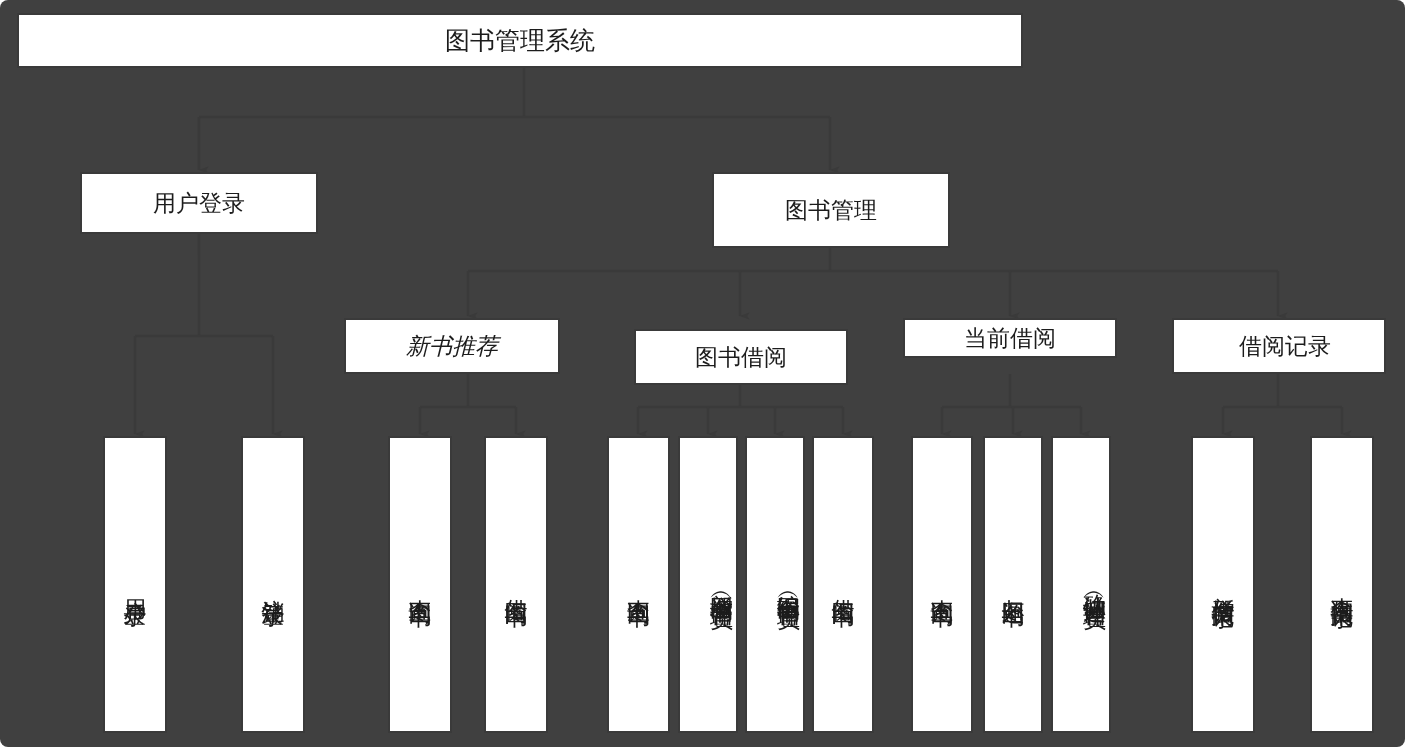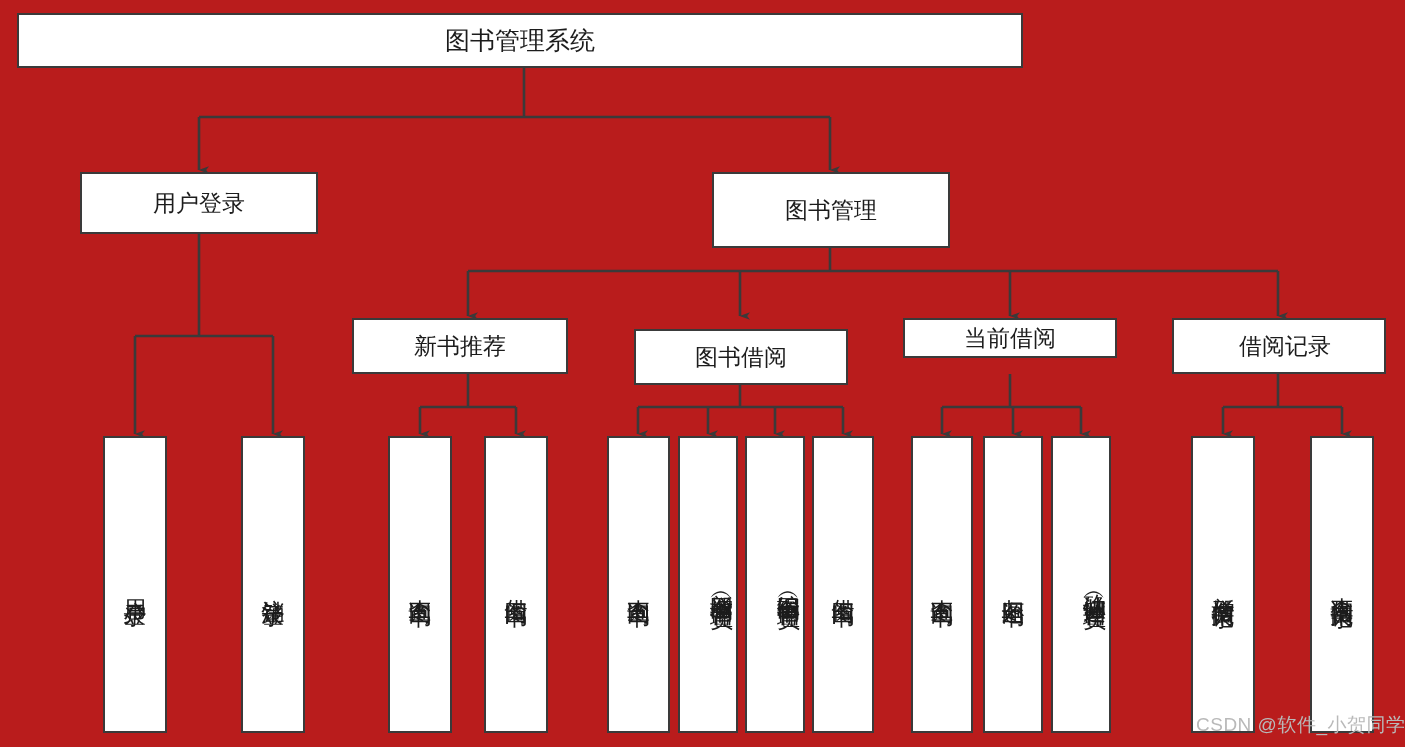--- a/index.html
+++ b/index.html
@@ -7,22 +7,23 @@
     padding: 0;
     background: #ffffff;
   }
   body {
     font-family: "Liberation Sans", "DejaVu Sans", sans-serif;
   }
   #stage {
     position: relative;
     width: 1405px;
     height: 747px;
-    background: #b91c1c;
+    background: #404040;
     overflow: hidden;
+    border-radius: 8px;
   }
   #wires {
     position: absolute;
     left: 0;
     top: 0;
     width: 1405px;
     height: 747px;
     pointer-events: none;
   }
   .node {
@@ -114,33 +115,32 @@
       <path d="M1223,407 L1223,434" marker-end="url(#arrowhead)"></path>
       <path d="M1342,407 L1342,434" marker-end="url(#arrowhead)"></path>
     </g>
   </svg>
 
   <div class="node root" style="left: 17px; top: 13px; width: 1006px; height: 55px;">图书管理系统</div>
 
   <div class="node lvl2" style="left: 80px; top: 172px; width: 238px; height: 62px;">用户登录</div>
   <div class="node lvl2" style="left: 712px; top: 172px; width: 238px; height: 76px;">图书管理</div>
 
-  <div class="node lvl3" style="left: 352px; top: 318px; width: 216px; height: 56px;">新书推荐</div>
+  <div class="node lvl3" style="left: 344px; top: 318px; width: 216px; height: 56px; font-style: italic;">新书推荐</div>
   <div class="node lvl3" style="left: 634px; top: 318px; width: 214px; height: 56px; margin-top: 11px;">图书借阅</div>
   <div class="node lvl3" style="left: 903px; top: 318px; width: 214px; height: 40px;">当前借阅</div>
   <div class="node lvl3" style="left: 1172px; top: 318px; width: 214px; height: 56px; padding-left: 12px;">借阅记录</div>
 
   <div class="node leaf" style="left: 103px; top: 436px; width: 64px; height: 297px;">用户登录</div>
   <div class="node leaf" style="left: 241px; top: 436px; width: 64px; height: 297px;">注销登录</div>
   <div class="node leaf" style="left: 388px; top: 436px; width: 64px; height: 297px;">查询图书</div>
   <div class="node leaf" style="left: 484px; top: 436px; width: 64px; height: 297px;">借阅图书</div>
   <div class="node leaf" style="left: 607px; top: 436px; width: 63px; height: 297px;">查询图书</div>
   <div class="node leaf top-aligned" style="left: 678px; top: 436px; width: 60px; height: 297px;">新增图书（管理员）</div>
   <div class="node leaf top-aligned" style="left: 745px; top: 436px; width: 60px; height: 297px;">编辑图书（管理员）</div>
   <div class="node leaf" style="left: 812px; top: 436px; width: 62px; height: 297px;">借阅图书</div>
   <div class="node leaf" style="left: 911px; top: 436px; width: 62px; height: 297px;">查询图书</div>
   <div class="node leaf" style="left: 983px; top: 436px; width: 60px; height: 297px;">归还图书</div>
   <div class="node leaf top-aligned" style="left: 1051px; top: 436px; width: 60px; height: 297px;">确认归还（管理员）</div>
   <div class="node leaf" style="left: 1191px; top: 436px; width: 64px; height: 297px;">新增借阅记录</div>
   <div class="node leaf" style="left: 1310px; top: 436px; width: 64px; height: 297px;">查询借阅记录</div>
 
-  <div class="watermark" style="left:1196px; top:712px;">CSDN @软件_小贺同学</div>
 </div>
 
 </body></html>

